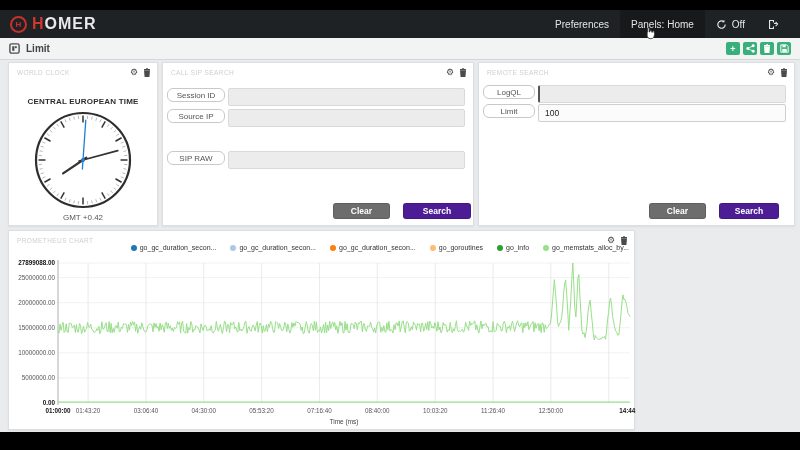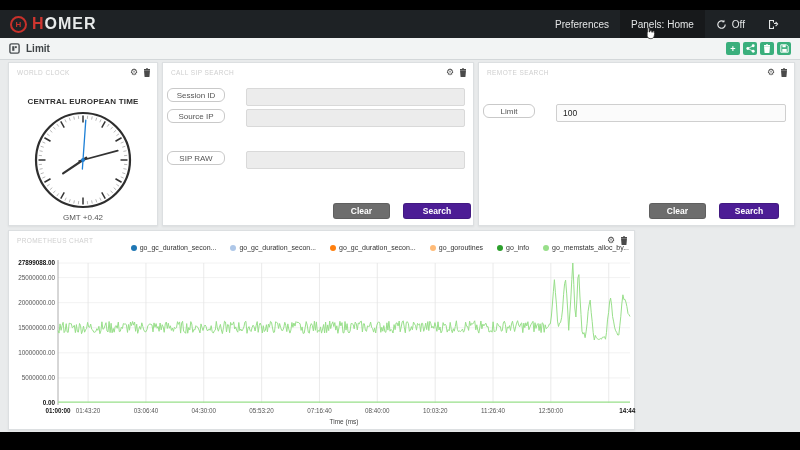--- a/index.html
+++ b/index.html
@@ -37,21 +37,21 @@
   .gear{font-size:9px;color:#4a4a4a;line-height:1;cursor:pointer;}
   .trash{cursor:pointer;display:flex;}
   
   .tz{text-align:center;font-size:8px;font-weight:bold;color:#2e2e2e;margin-top:19px;letter-spacing:.2px;}
   #clock-svg{display:block;margin:2px auto 0;}
   .gmt{text-align:center;font-size:8px;color:#555;margin-top:1px;}
   
   .frow{position:absolute;left:4px;right:8px;height:14px;display:flex;}
   .flabel{width:56px;background:#fff;border:1px solid #c9c9c9;border-radius:6px;font-size:8px;color:#555;
           display:flex;align-items:center;justify-content:center;flex:none;}
-  .finput{flex:1;background:#ececec;border:1px solid #d9d9d9;border-radius:2px;margin-left:21px;
+  .finput{flex:1;background:#ececec;border:1px solid #d9d9d9;border-radius:2px;margin-left:3px;
           font-size:8.5px;color:#222;padding:8px 6px;outline:none;font-family:"Liberation Sans",sans-serif;}
   .finput.lite{background:#fbfbfb;border-color:#cfcfcf;}
   
   .btn{position:absolute;height:16px;border-radius:3px;color:#fff;font-size:8.5px;font-weight:bold;
        display:flex;align-items:center;justify-content:center;cursor:pointer;border:1px solid rgba(0,0,0,0.12);
        box-sizing:border-box;}
   .btn-clear{background:#6d6d6d;}
   .btn-search{background:#4c1d95;}
   
   .legend{position:absolute;top:13px;left:0;right:5px;display:flex;justify-content:flex-end;gap:14px;
@@ -253,20 +253,24 @@
     <span class="panel-title">REMOTE SEARCH</span>
     <span class="head-icons">
       <span class="gear">⚙</span>
       <span class="trash">
           <svg width="8" height="9" viewBox="0 0 10 12">
             <path d="M1 3h8l-.7 8.2c0 .5-.4.8-.9.8H2.6c-.5 0-.9-.3-.9-.8L1 3zm2.5-1.6L4 .4h2l.5 1H9v1.1H1V1.4h2.5z" fill="#4a4a4a"></path>
           </svg>
         </span>
     </span>
   </div>
+  <div class="frow" style="top:22px;">
+    <span class="flabel" style="width:50px;">LogQL</span>
+    <input class="finput" style="border-left: 2px solid rgb(85, 85, 85);" value="">
+  </div>
   <div class="frow" style="top:41px;">
     <span class="flabel" style="width:50px;">Limit</span>
     <input class="finput lite" value="100" style="">
   </div>
   <div class="btn btn-clear" style="left:170px;top:140px;width:57px;">Clear</div>
   <div class="btn btn-search" style="left:240px;top:140px;width:60px;">Search</div>
 </div>
 
 <div class="panel" style="left:8px;top:230px;width:627px;height:200px;">
   <div class="panel-head">

